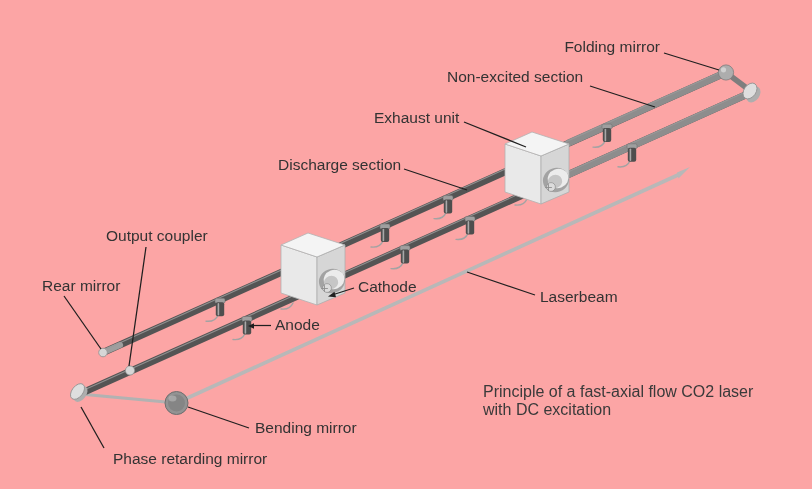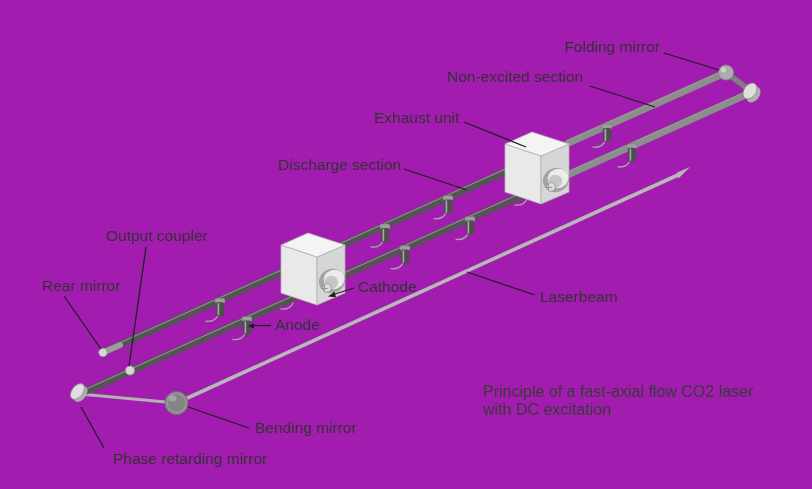--- a/index.html
+++ b/index.html
@@ -1,20 +1,20 @@
 <!DOCTYPE html>
 <html><head>
 <meta charset="utf-8">
 <style>
   html, body { margin: 0; padding: 0; background: #ffffff; }
   .stage {
     position: relative;
     width: 812px;
     height: 489px;
-    background: #a21caf;
+    background: #fca5a5;
     overflow: hidden;
     font-family: "Liberation Sans", sans-serif;
   }
   svg { position: absolute; top: 0; left: 0; }
 
   
   .lbl  { font-family: "Liberation Sans", sans-serif; font-size: 15.5px; fill: #333333; }
   .cap  { font-family: "Liberation Sans", sans-serif; font-size: 16px;   fill: #3a3a3a; }
 
   

